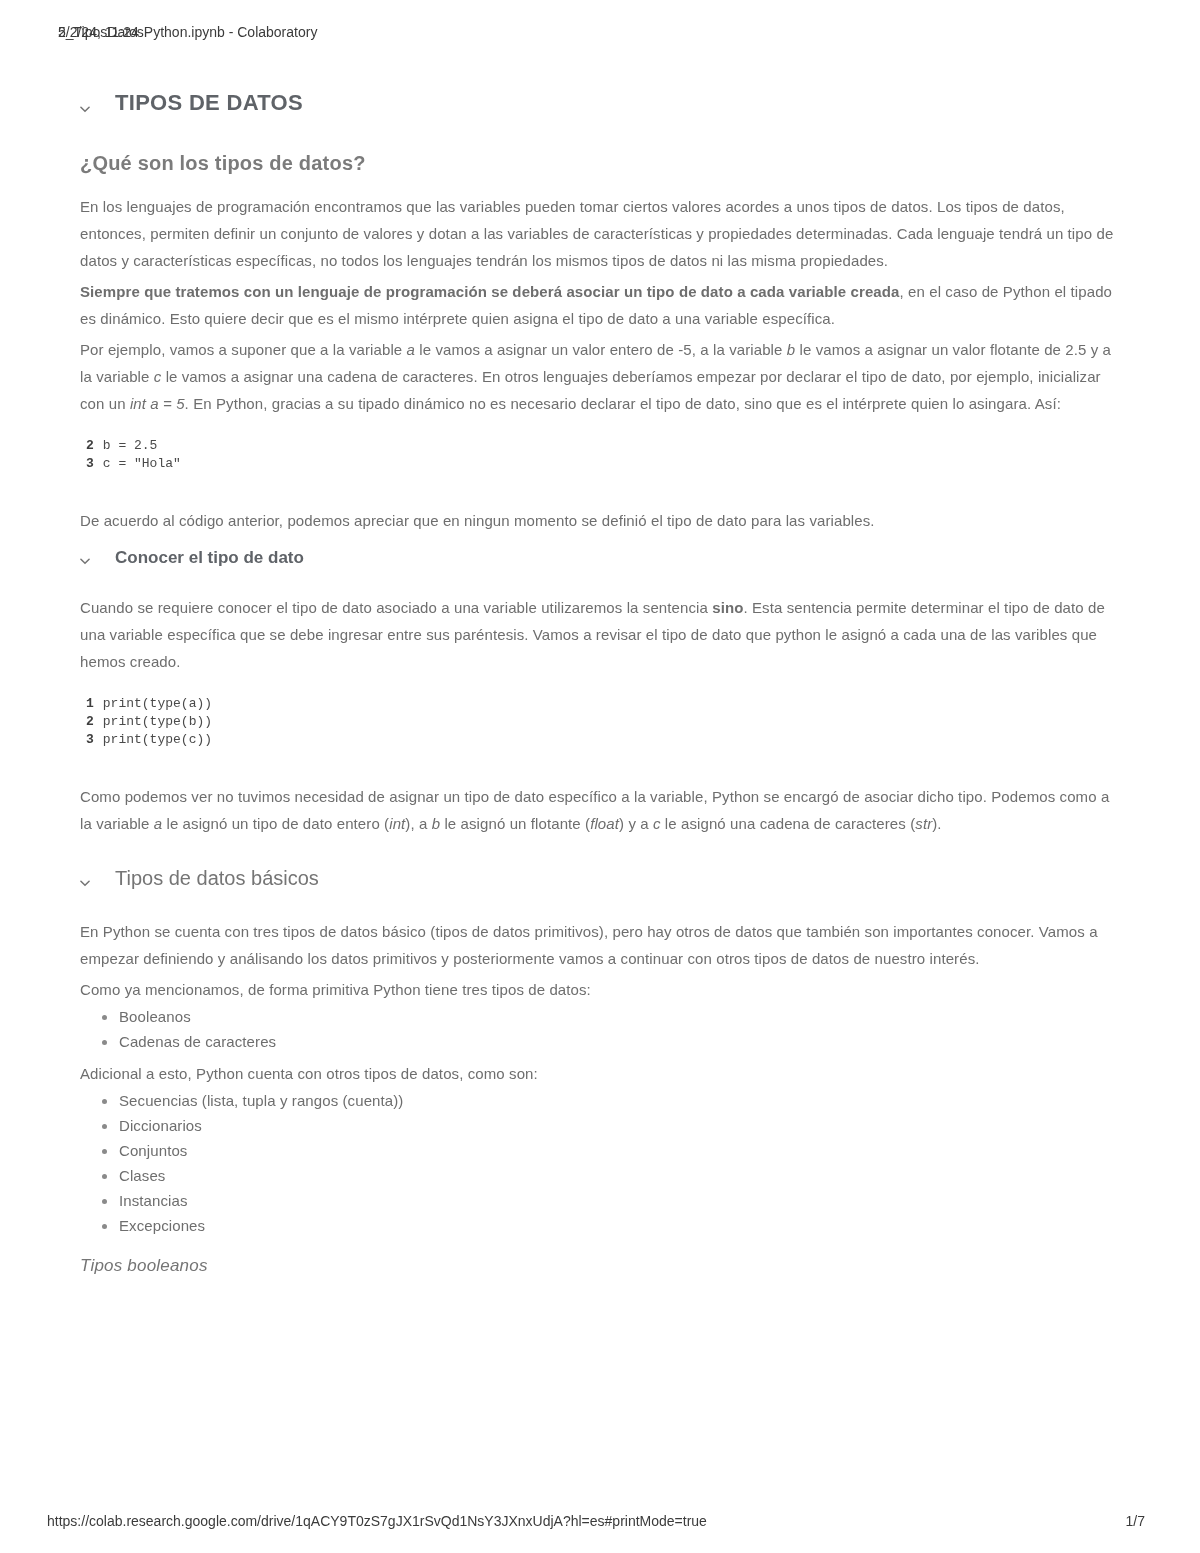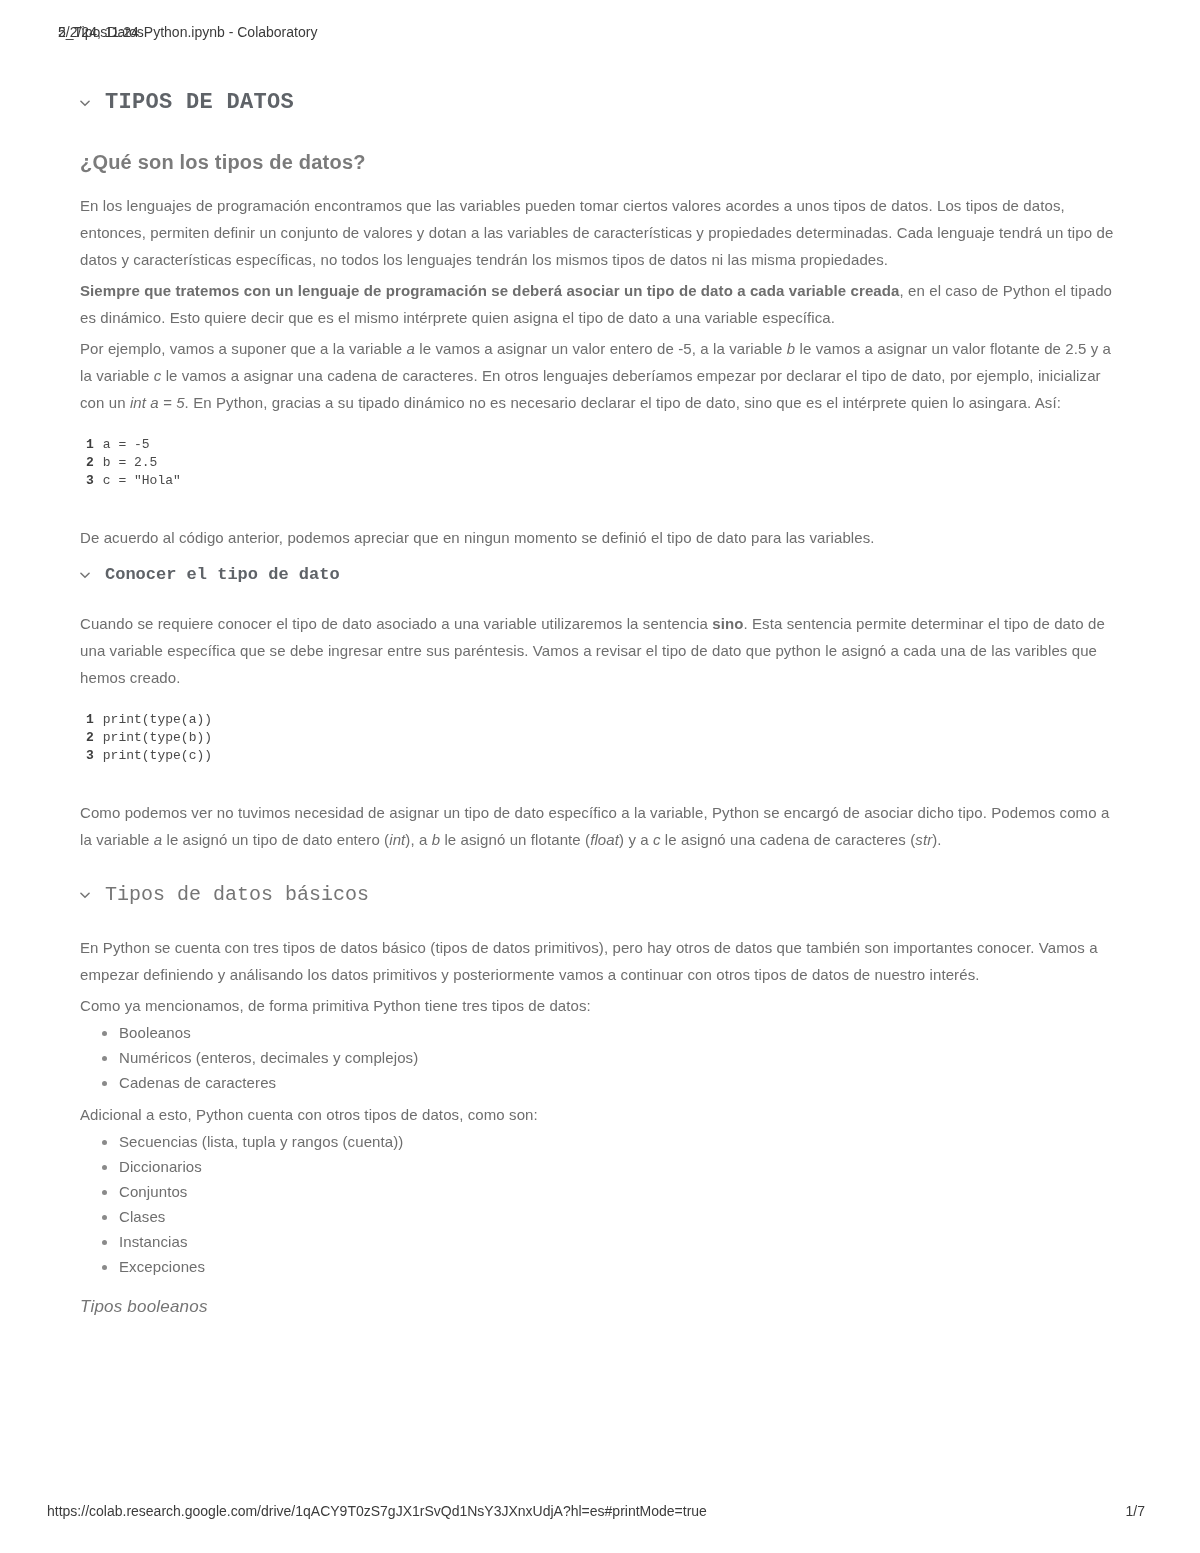--- a/index.html
+++ b/index.html
@@ -19,36 +19,36 @@
     top: 24px; left: 58px; right: 47px;
     height: 18px;
     font-size: 14px;
     color: #3b3b3b;
   }
   .print-date { position: absolute; left: 0; top: 0; }
   .print-title { position: absolute; left: 0; right: 0; top: 0; text-align: left; white-space: nowrap; }
 
   .print-footer {
     position: absolute;
-    bottom: 34px; left: 47px; right: 55px;
+    bottom: 24px; left: 47px; right: 55px;
     display: flex;
     justify-content: space-between;
     font-size: 14px;
     color: #3b3b3b;
   }
 
   
   .content {
     position: absolute;
     top: 90px; left: 80px;
     width: 1042px;
     color: #6e6e6e;
   }
 
-  .section-head { display: flex; align-items: center; gap: 13px; font-family: Liberation Mono, monospace; }
+  .section-head { display: flex; align-items: flex-end; gap: 23px; }
   .chevron { display: flex; align-items: center; flex: none; }
 
   .sec1 { margin: 0 0 36px -2px; }
   .h1-title { font-size: 22px; font-weight: 700; color: #5f6368; margin: 0; letter-spacing: 0.3px; }
 
   .md-h2 { font-size: 20px; font-weight: 700; color: #7b7b7b; margin: 0 0 18px 0; letter-spacing: 0.2px; }
 
   p.body { font-size: 15px; line-height: 27px; margin: 0 0 4px 0; letter-spacing: 0.1px; }
   .run-bold { font-weight: 700; }
   .run-italic { font-style: italic; }
@@ -126,21 +126,20 @@
       <h1 class="h1-title">TIPOS DE DATOS</h1>
     </div>
 
     <h2 class="md-h2">¿Qué son los tipos de datos?</h2>
 
     <p class="body">En los lenguajes de programación encontramos que las variables pueden tomar ciertos valores acordes a unos tipos de datos. Los tipos de datos, entonces, permiten definir un conjunto de valores y dotan a las variables de características y propiedades determinadas. Cada lenguaje tendrá un tipo de datos y características específicas, no todos los lenguajes tendrán los mismos tipos de datos ni las misma propiedades.</p>
     <p class="body"><span class="run-bold">Siempre que tratemos con un lenguaje de programación se deberá asociar un tipo de dato a cada variable creada</span><span>, en el caso de Python el tipado es dinámico. Esto quiere decir que es el mismo intérprete quien asigna el tipo de dato a una variable específica.</span></p>
     <p class="body"><span>Por ejemplo, vamos a suponer que a la variable </span><span class="run-italic">a</span><span> le vamos a asignar un valor entero de -5, a la variable </span><span class="run-italic">b</span><span> le vamos a asignar un valor flotante de 2.5 y a la variable </span><span class="run-italic">c</span><span> le vamos a asignar una cadena de caracteres. En otros lenguajes deberíamos empezar por declarar el tipo de dato, por ejemplo, inicializar con un </span><span class="run-italic">int a = 5</span><span>. En Python, gracias a su tipado dinámico no es necesario declarar el tipo de dato, sino que es el intérprete quien lo asingara. Así:</span></p>
 
     <div class="code-block">
-      <div class="code-line"><span class="line-num">1</span><span class="line-code">a = -5</span></div>
       <div class="code-line"><span class="line-num">2</span><span class="line-code">b = 2.5</span></div>
       <div class="code-line"><span class="line-num">3</span><span class="line-code">c = "Hola"</span></div>
     </div>
 
     <p class="body">De acuerdo al código anterior, podemos apreciar que en ningun momento se definió el tipo de dato para las variables.</p>
 
     <div class="section-head sec2">
       <span class="chevron">
         <svg width="14" height="14" viewBox="0 0 24 24" fill="none" stroke="#757575" stroke-width="2.6" stroke-linecap="round" stroke-linejoin="round">
             <polyline points="5 9 12 16 19 9"></polyline>
@@ -167,21 +166,20 @@
           </svg>
       </span>
       <h2 class="h2b-title">Tipos de datos básicos</h2>
     </div>
 
     <p class="body">En Python se cuenta con tres tipos de datos básico (tipos de datos primitivos), pero hay otros de datos que también son importantes conocer. Vamos a empezar definiendo y análisando los datos primitivos y posteriormente vamos a continuar con otros tipos de datos de nuestro interés.</p>
     <p class="body">Como ya mencionamos, de forma primitiva Python tiene tres tipos de datos:</p>
 
     <ul class="bullets">
       <li>Booleanos</li>
-      <li>Numéricos (enteros, decimales y complejos)</li>
       <li>Cadenas de caracteres</li>
     </ul>
 
     <p class="body">Adicional a esto, Python cuenta con otros tipos de datos, como son:</p>
 
     <ul class="bullets">
       <li>Secuencias (lista, tupla y rangos (cuenta))</li>
       <li>Diccionarios</li>
       <li>Conjuntos</li>
       <li>Clases</li>

